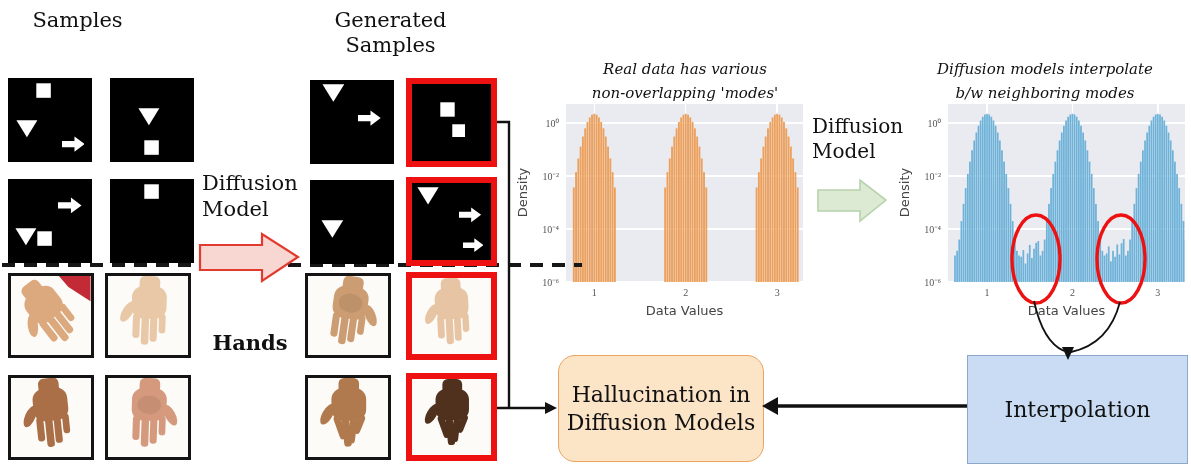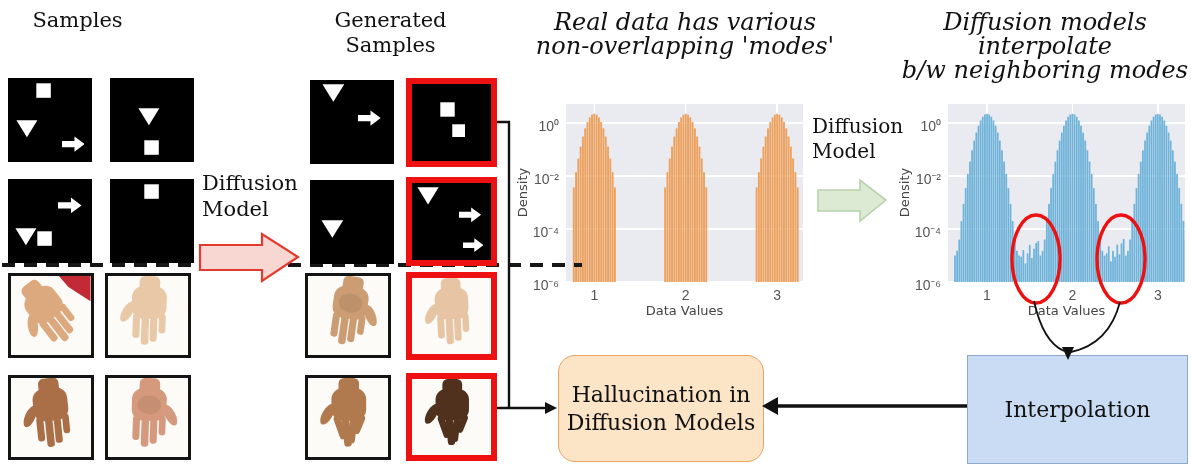--- a/index.html
+++ b/index.html
@@ -2,32 +2,32 @@
 <html><head>
 <meta charset="utf-8">
 <style>
   html,body{margin:0;padding:0;background:#fff;}
   #canvas{position:relative;width:1191px;height:468px;background:#fff;overflow:hidden;
           font-family:"DejaVu Serif","Liberation Serif",serif;color:#111;}
   .abs{position:absolute;}
   .coltitle{font-size:21px;line-height:25px;text-align:center;}
   .biglabel{font-size:21px;font-weight:bold;}
   .dmlabel{font-size:21px;line-height:26px;}
-  .caption{font-size:24px;line-height:24px;font-style:italic;text-align:center;}
+  .caption{font-size:15px;line-height:24px;font-style:italic;text-align:center;margin-top:47px;}
   #dashed{left:2px;top:263px;width:580px;height:4px;z-index:1;
           background:repeating-linear-gradient(90deg,#161616 0 13px,transparent 13px 22px);}
   .shape-box{background:#000;z-index:2;}
   .shape-box.red{border:6px solid #ee1111;}
   .hand-box{background:#fcfbf8;box-sizing:border-box;z-index:2;overflow:hidden;}
   .hand-box.black{border:3px solid #141414;}
   .hand-box.red{border:6px solid #ee1111;}
   .glyph{position:absolute;}
   .plot-area{z-index:0;}
-  .ytick,.xtick{position:absolute;font-family:Liberation Sans, sans-serif;
-                font-size:14px;color:#555;z-index:2;}
+  .ytick,.xtick{position:absolute;font-family:Liberation Serif, serif;
+                font-size:10px;color:#555;z-index:2;}
   .ytick{text-align:right;width:44px;}
   .xtick{text-align:center;width:24px;}
   .axlabel{position:absolute;font-family:"DejaVu Sans","Liberation Sans",sans-serif;
            font-size:13px;color:#444;text-align:center;z-index:2;}
   #overlay{position:absolute;left:0;top:0;z-index:6;pointer-events:none;}
   .notebox{position:absolute;z-index:5;display:flex;flex-direction:column;justify-content:center;
            align-items:center;font-size:22px;line-height:28px;text-align:center;}
   #halluc-box{left:558px;top:355px;width:204px;height:105px;border-radius:15px;border:1.6px solid;}
   #cause-box{left:967px;top:355px;width:219px;height:107px;border:1.2px solid;}
   .b{font-weight:bold;}
@@ -43,20 +43,21 @@
   </div>
   <div class="abs coltitle" style="left:313px;top:8px;width:155px;">
     <div>Generated</div>
     <div>Samples</div>
   </div>
 
   <div class="abs dmlabel" style="left:202px;top:170px;">
     <div>Diffusion</div>
     <div>Model</div>
   </div>
+  <div class="abs biglabel" style="left:200px;top:330px;width:100px;text-align:center;">Hands</div>
 
   <div class="abs" id="dashed"></div>
 
   <div id="shape-boxes">
       <div class="abs shape-box" style="left: 8px; top: 78px; width: 84px; height: 84px;">
         <svg viewBox="0 0 100 100" preserveAspectRatio="none" class="glyph" style="left: 27.72px; top: 5.04px; width: 15.12px; height: 15.12px;">
           <rect x="2" y="2" width="96" height="96" fill="#ffffff"></rect>
         </svg>
         <svg viewBox="0 0 100 100" preserveAspectRatio="none" class="glyph" style="left: 8.4px; top: 42px; width: 21.84px; height: 17.9088px;">
           <polygon points="2,2 98,2 50,96" fill="#ffffff"></polygon>

